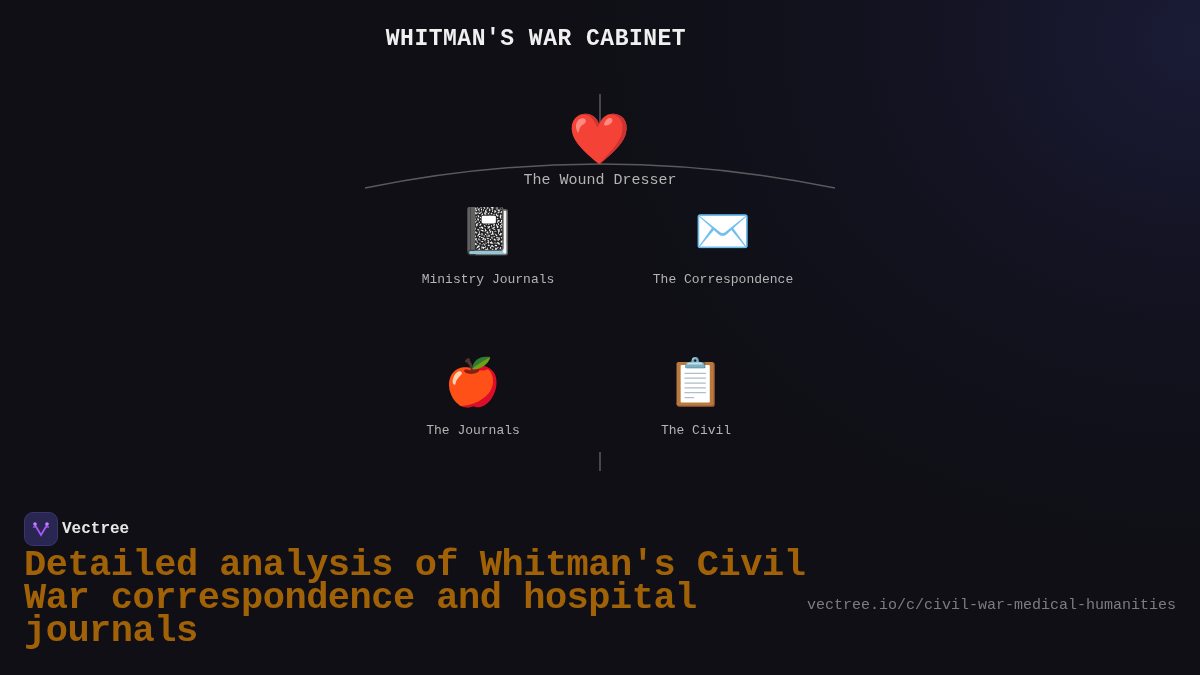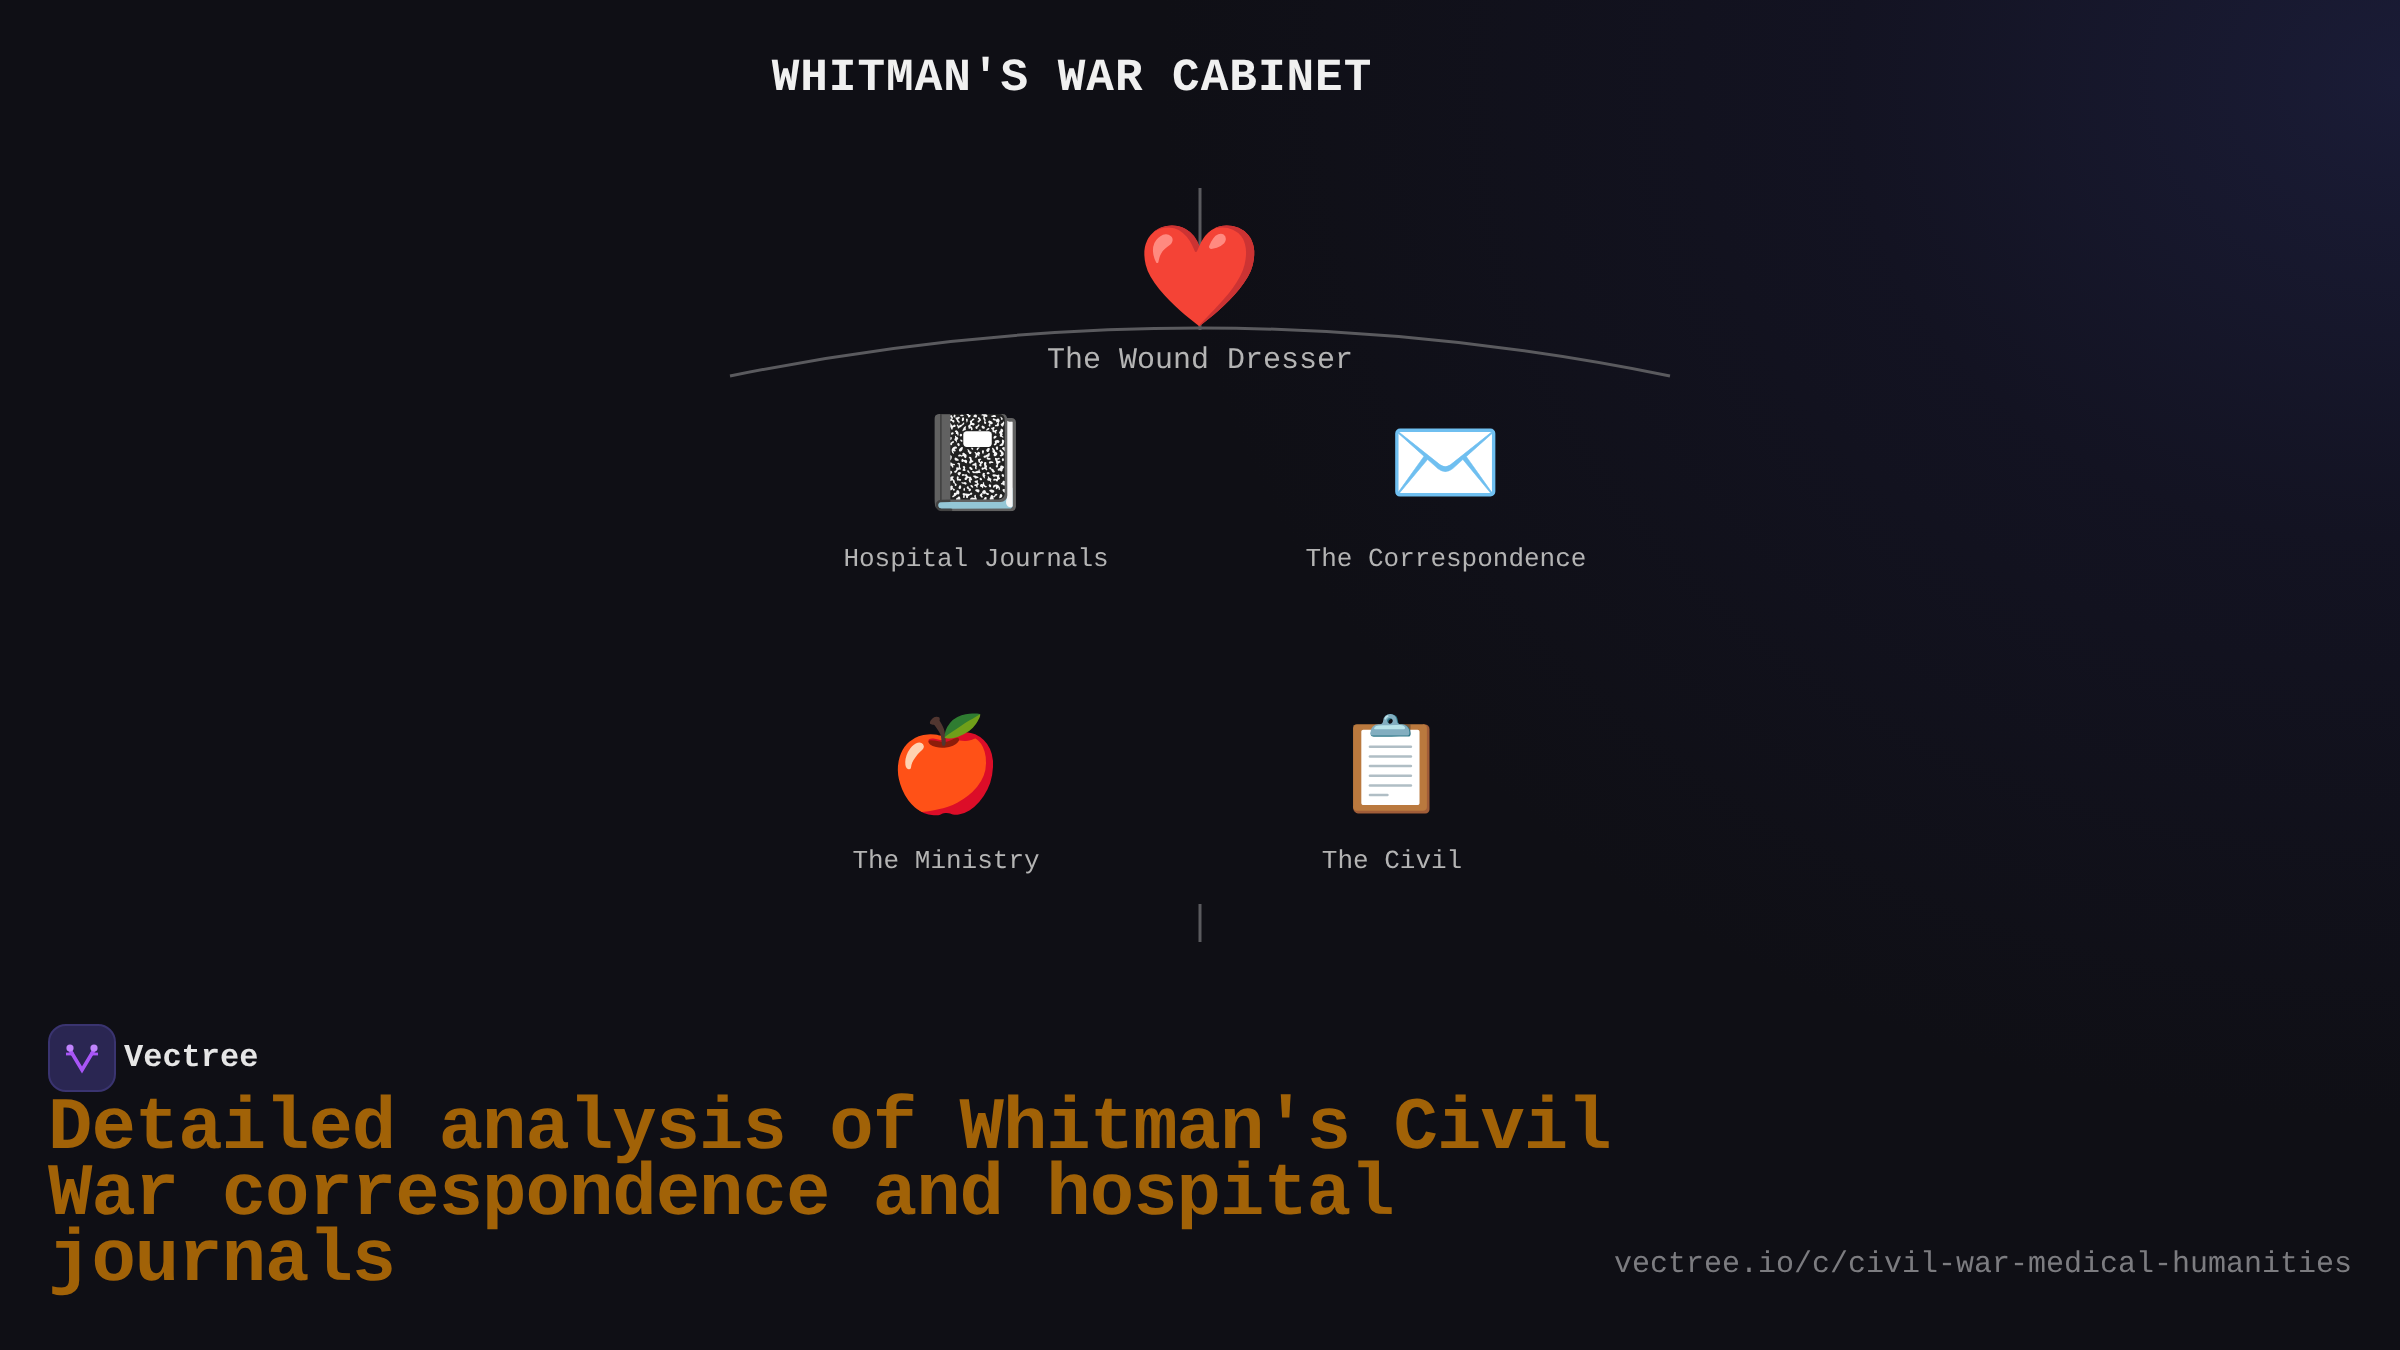--- a/index.html
+++ b/index.html
@@ -42,21 +42,21 @@
       background: #2a2652; border: 1px solid #3a3470;
       display: flex; align-items: center; justify-content: center;
     }
     .brand-name { font-size: 16px; font-weight: bold; color: #e6e6e6; }
     .headline {
       position: absolute; left: 24px; top: 549px; width: 800px;
       font-size: 37px; font-weight: bold; line-height: 33px; color: #a16207;
       letter-spacing: -0.5px;
     }
     .url {
-      position: absolute; right: 24px; top: 624px;
+      position: absolute; right: 24px; top: 597px;
       font-size: 15px; color: #7c7c80;
     }
   </style>
 </head>
 <body>
 
 <div class="bg-glow"></div>
 
 <div class="title">WHITMAN'S WAR CABINET</div>
 
@@ -66,31 +66,31 @@
   <line x1="600" y1="452" x2="600" y2="471" stroke="#5a5a5e" stroke-width="1.5"></line>
 </svg>
 
 <div class="node root" style="left:520px; top:118px; width:160px;">
   <span class="icon">❤️</span>
   <span class="label">The Wound Dresser</span>
 </div>
 
 <div class="node child" style="left:408px; top:212px; width:160px;">
   <span class="icon">📓</span>
-  <span class="label">Hospital Journals</span>
+  <span class="label">Ministry Journals</span>
 </div>
 
 <div class="node child" style="left:633px; top:212px; width:180px;">
   <span class="icon">✉️</span>
   <span class="label">The Correspondence</span>
 </div>
 
 <div class="node child" style="left:393px; top:363px; width:160px;">
   <span class="icon">🍎</span>
-  <span class="label">The Ministry</span>
+  <span class="label">The Journals</span>
 </div>
 
 <div class="node child" style="left:616px; top:363px; width:160px;">
   <span class="icon">📋</span>
   <span class="label">The Civil</span>
 </div>
 
 <div class="brand">
   <div class="brand-logo">
     <svg width="20" height="20" viewBox="0 0 20 20">

